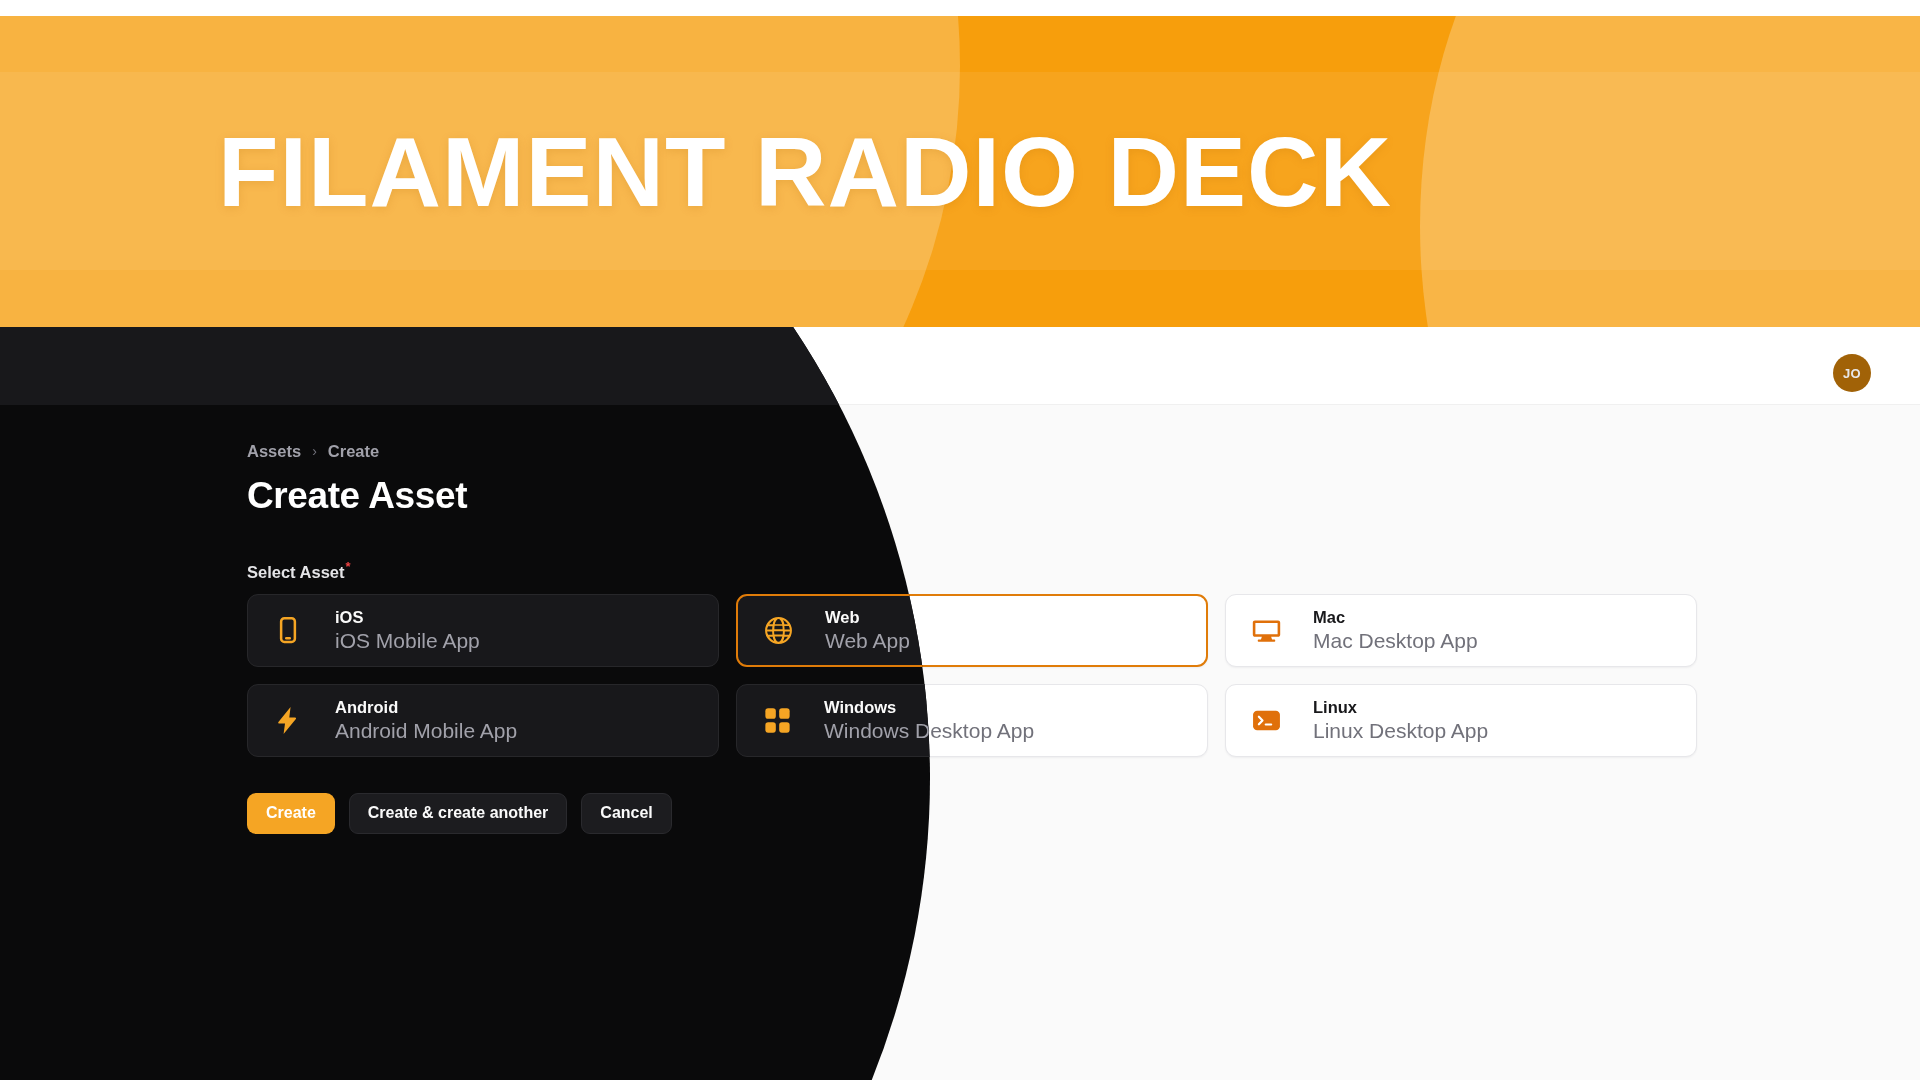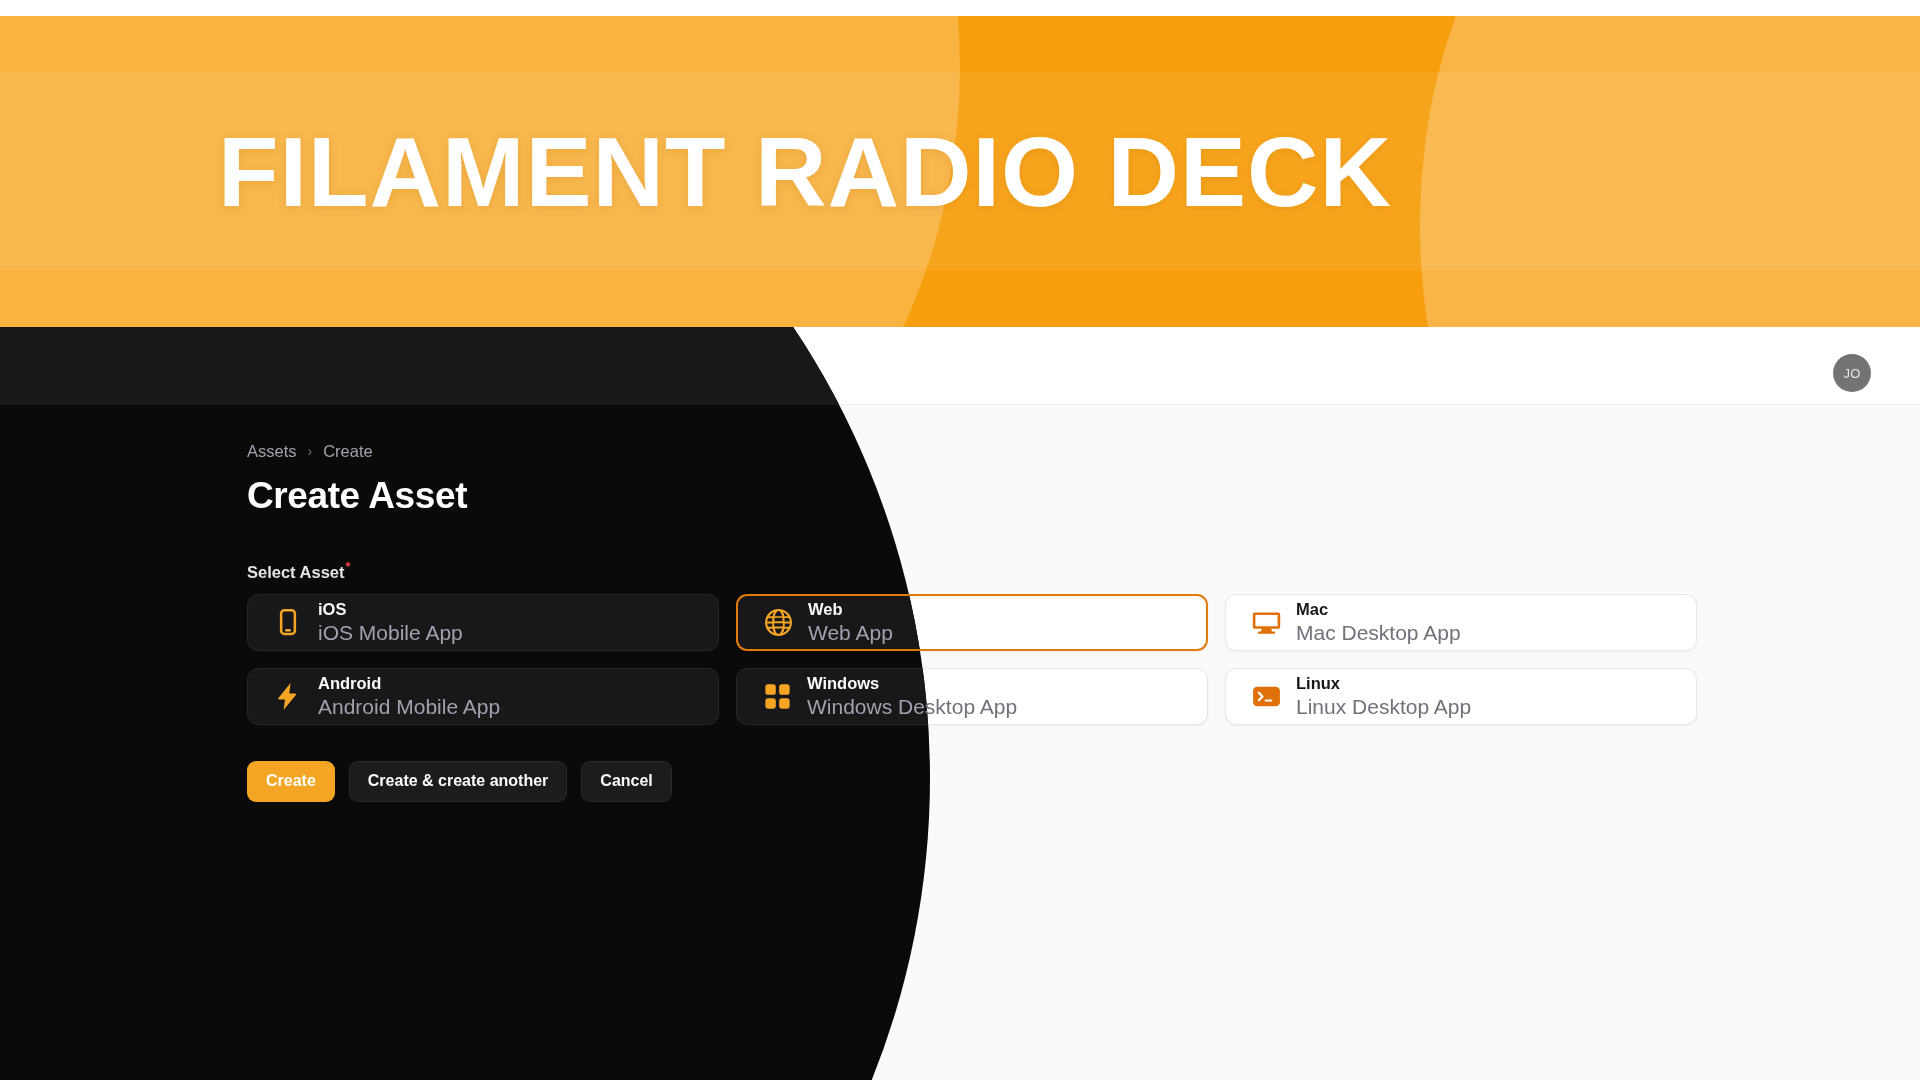--- a/index.html
+++ b/index.html
@@ -117,46 +117,46 @@
   }
 
   
   .avatar {
     position: absolute;
     right: 49px;
     top: 27px;
     width: 38px;
     height: 38px;
     border-radius: 50%;
-    background: #737373;
+    background: #a16207;
     color: #e8e8ea;
     display: flex;
     align-items: center;
     justify-content: center;
     font-size: 13px;
-    font-weight: 400;
+    font-weight: 700;
     letter-spacing: 0.3px;
   }
 
   
   .content {
     position: absolute;
     left: 247px;
     top: 113px;
     width: 1460px;
   }
 
   .breadcrumb {
     display: flex;
     align-items: center;
     gap: 11px;
     font-size: 16.5px;
     height: 22px;
   }
-  .crumb { font-weight: 400; }
+  .crumb { font-weight: 700; }
   .crumb-sep {
     font-size: 14px;
     line-height: 1;
     display: inline-block;
   }
   .light .crumb { color: #71717a; }
   .light .crumb-sep { color: #a1a1aa; }
   .dark .crumb { color: #a1a1aa; }
   .dark .crumb-sep { color: #71717a; }
 
@@ -188,26 +188,26 @@
   
   .deck {
     margin-top: 15px;
     display: grid;
     grid-template-columns: repeat(3, 472px);
     gap: 17px 17px;
     width: 1450px;
   }
 
   .deck-card {
-    height: 57px;
+    height: 73px;
     border-radius: 11px;
     display: flex;
     align-items: center;
     padding: 0 0 0 22px;
-    gap: 12px;
+    gap: 29px;
     border: 1.4px solid transparent;
     cursor: pointer;
   }
   .light .deck-card {
     background: #ffffff;
     border-color: #e7e7ea;
     box-shadow: 0 1px 2px rgba(16,24,40,0.05);
   }
   .dark .deck-card {
     background: #18181b;

